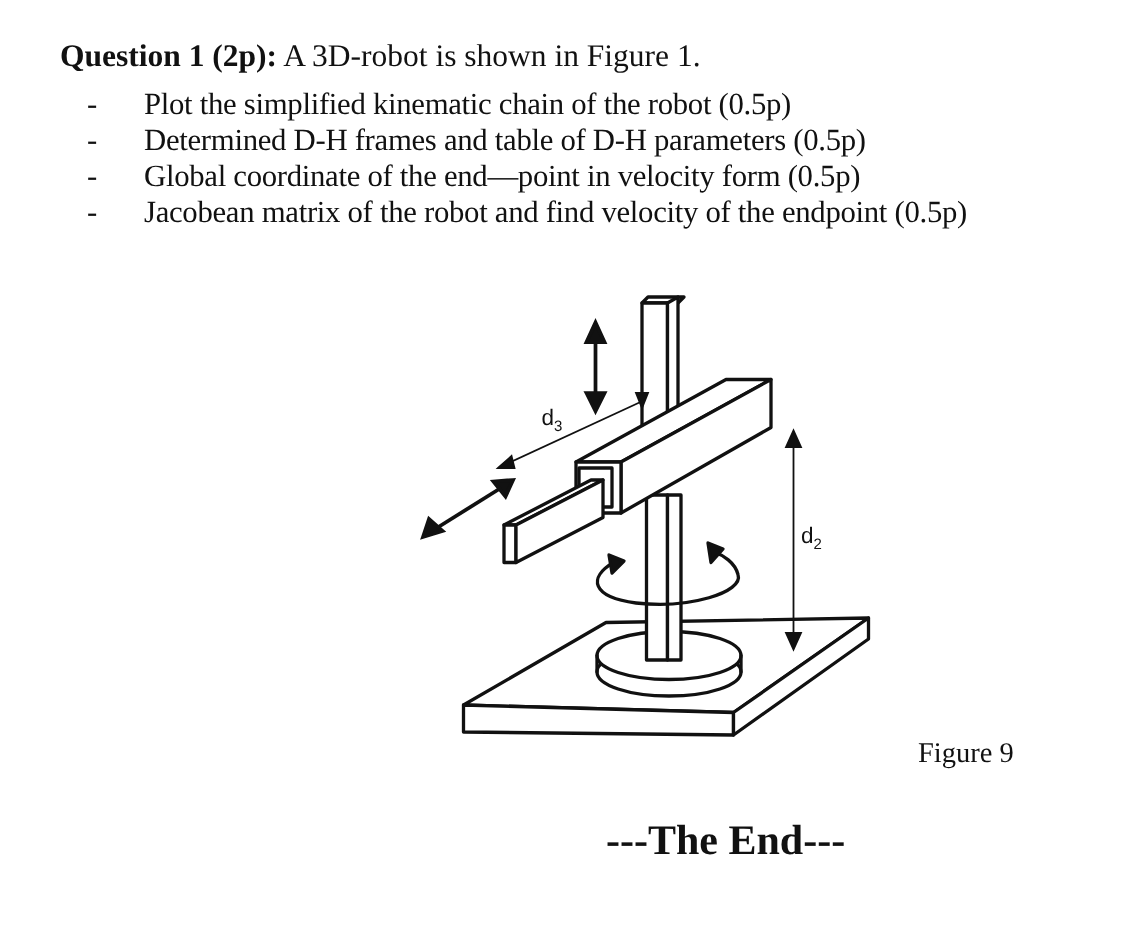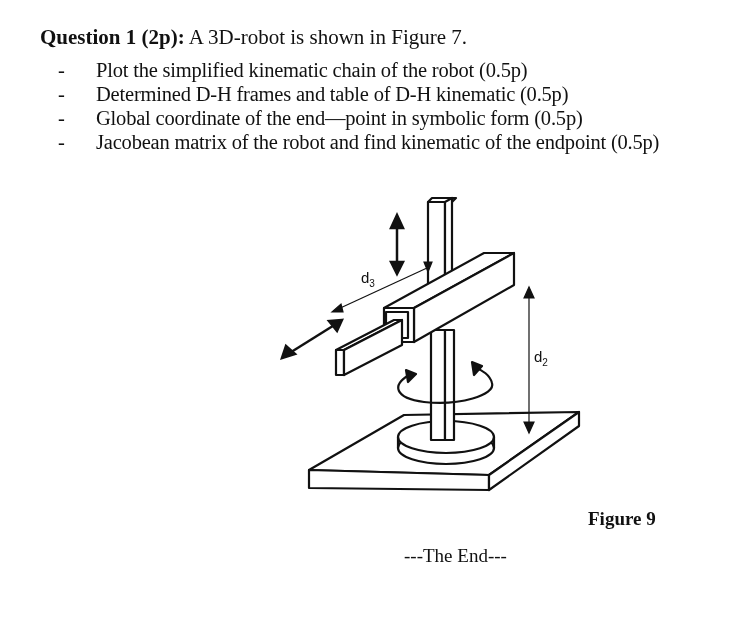--- a/index.html
+++ b/index.html
@@ -14,53 +14,53 @@
   .q-title b { font-weight: bold; }
   .task-list { position: absolute; left: 58px; top: 58px; margin: 0; padding: 0; list-style: none; }
   .task-item {
     position: relative; height: 24px; line-height: 24px;
     font-size: 20.5px; white-space: nowrap;
   }
   .task-item .dash { position: absolute; left: 0; top: 0; width: 20px; }
   .task-item .txt { position: absolute; left: 38px; top: 0; letter-spacing: -0.2px; }
   .figure { position: absolute; left: 264px; top: 190px; width: 340px; height: 320px; }
   .fig-caption {
-    position: absolute; left: 588px; top: 492px;
-    font-size: 19px; font-weight: bold; white-space: nowrap; margin-top: 16px;
+    position: absolute; left: 612px; top: 492px;
+    font-size: 19px; font-weight: normal; white-space: nowrap;
   }
   .the-end {
     position: absolute; left: 404px; top: 545px;
-    font-size: 19px; font-weight: normal; white-space: nowrap;
+    font-size: 28px; font-weight: bold; white-space: nowrap;
   }
   .lbl { font-family: "Liberation Sans", "DejaVu Sans", sans-serif; font-size: 15px; fill: #111; }
   .lbl-sub { font-size: 10px; }
 </style>
 </head>
 <body>
 
 <div class="q-title">
-  <b>Question 1 (2p):</b><span> A 3D-robot is shown in Figure 7.</span>
+  <b>Question 1 (2p):</b><span> A 3D-robot is shown in Figure 1.</span>
 </div>
 
 <ul class="task-list">
   <li class="task-item">
     <span class="dash">-</span>
     <span class="txt">Plot the simplified kinematic chain of the robot (0.5p)</span>
   </li>
   <li class="task-item">
     <span class="dash">-</span>
-    <span class="txt">Determined D-H frames and table of D-H kinematic (0.5p)</span>
+    <span class="txt">Determined D-H frames and table of D-H parameters (0.5p)</span>
   </li>
   <li class="task-item">
     <span class="dash">-</span>
-    <span class="txt">Global coordinate of the end—point  in symbolic form (0.5p)</span>
+    <span class="txt">Global coordinate of the end—point  in velocity form (0.5p)</span>
   </li>
   <li class="task-item">
     <span class="dash">-</span>
-    <span class="txt">Jacobean matrix of the robot and find kinematic of the endpoint (0.5p)</span>
+    <span class="txt">Jacobean matrix of the robot and find velocity of the endpoint (0.5p)</span>
   </li>
 </ul>
 
 <div class="figure">
   <svg width="340" height="320" viewBox="0 0 340 320" xmlns="http://www.w3.org/2000/svg">
     <g fill="none" stroke="#111" stroke-width="2.2" stroke-linejoin="round" stroke-linecap="round">
 
       <g>
         <polygon points="45,280 140,225 315,222 225,285" fill="#fff"></polygon>
         <polygon points="45,280 225,285 225,300 45,298" fill="#fff"></polygon>

